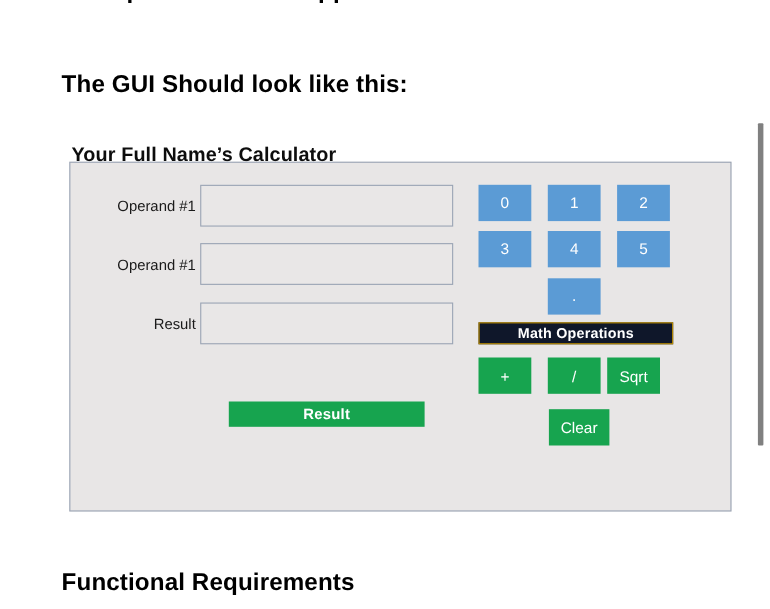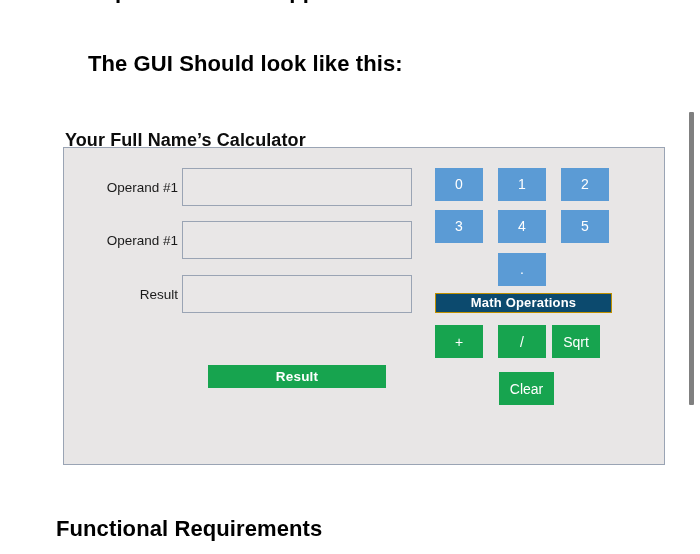--- a/index.html
+++ b/index.html
@@ -33,21 +33,21 @@
   
   .doc-heading {
     position: absolute;
     left: 56px;
     font-size: 22px;
     font-weight: bold;
     color: #000000;
     white-space: nowrap;
     letter-spacing: 0.1px;
   }
-  #heading-gui { top: 51px; margin-left: 32px; }
+  #heading-gui { top: 64px; }
   #heading-func { top: 516px; }
 
   
   .calc-caption {
     position: absolute;
     left: 65px;
     top: 130px;
     font-size: 18px;
     font-weight: bold;
     color: #0d0d0d;
@@ -137,21 +137,21 @@
   .num-c1 { left: 434px; }
   .num-c2 { left: 497px; }
 
   
   .math-ops-bar {
     position: absolute;
     left: 371px;
     top: 145px;
     width: 177px;
     height: 20px;
-    background: #0c4a6e;
+    background: #0f172a;
     border: 1px solid #bf9000;
     box-sizing: border-box;
     color: #ffffff;
     font-size: 13px;
     font-weight: bold;
     text-align: center;
     line-height: 18px;
     letter-spacing: 0.2px;
   }
 

